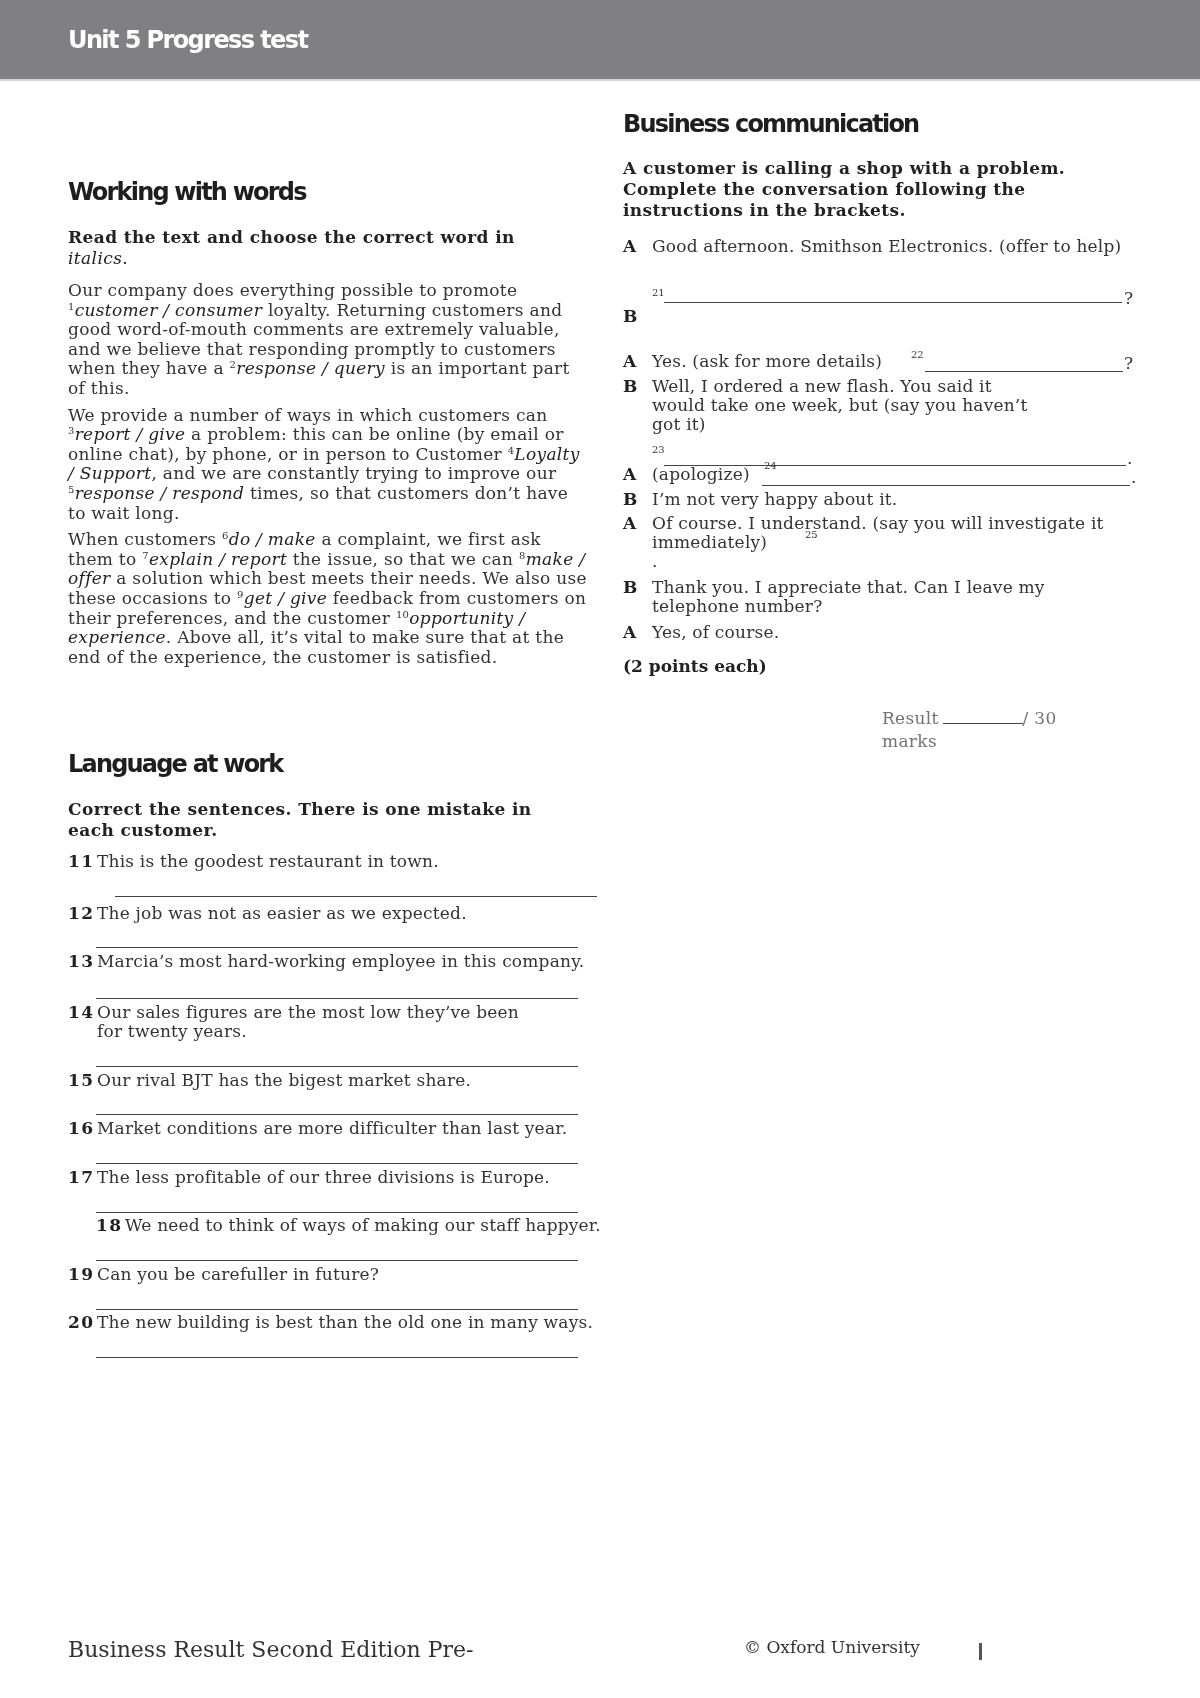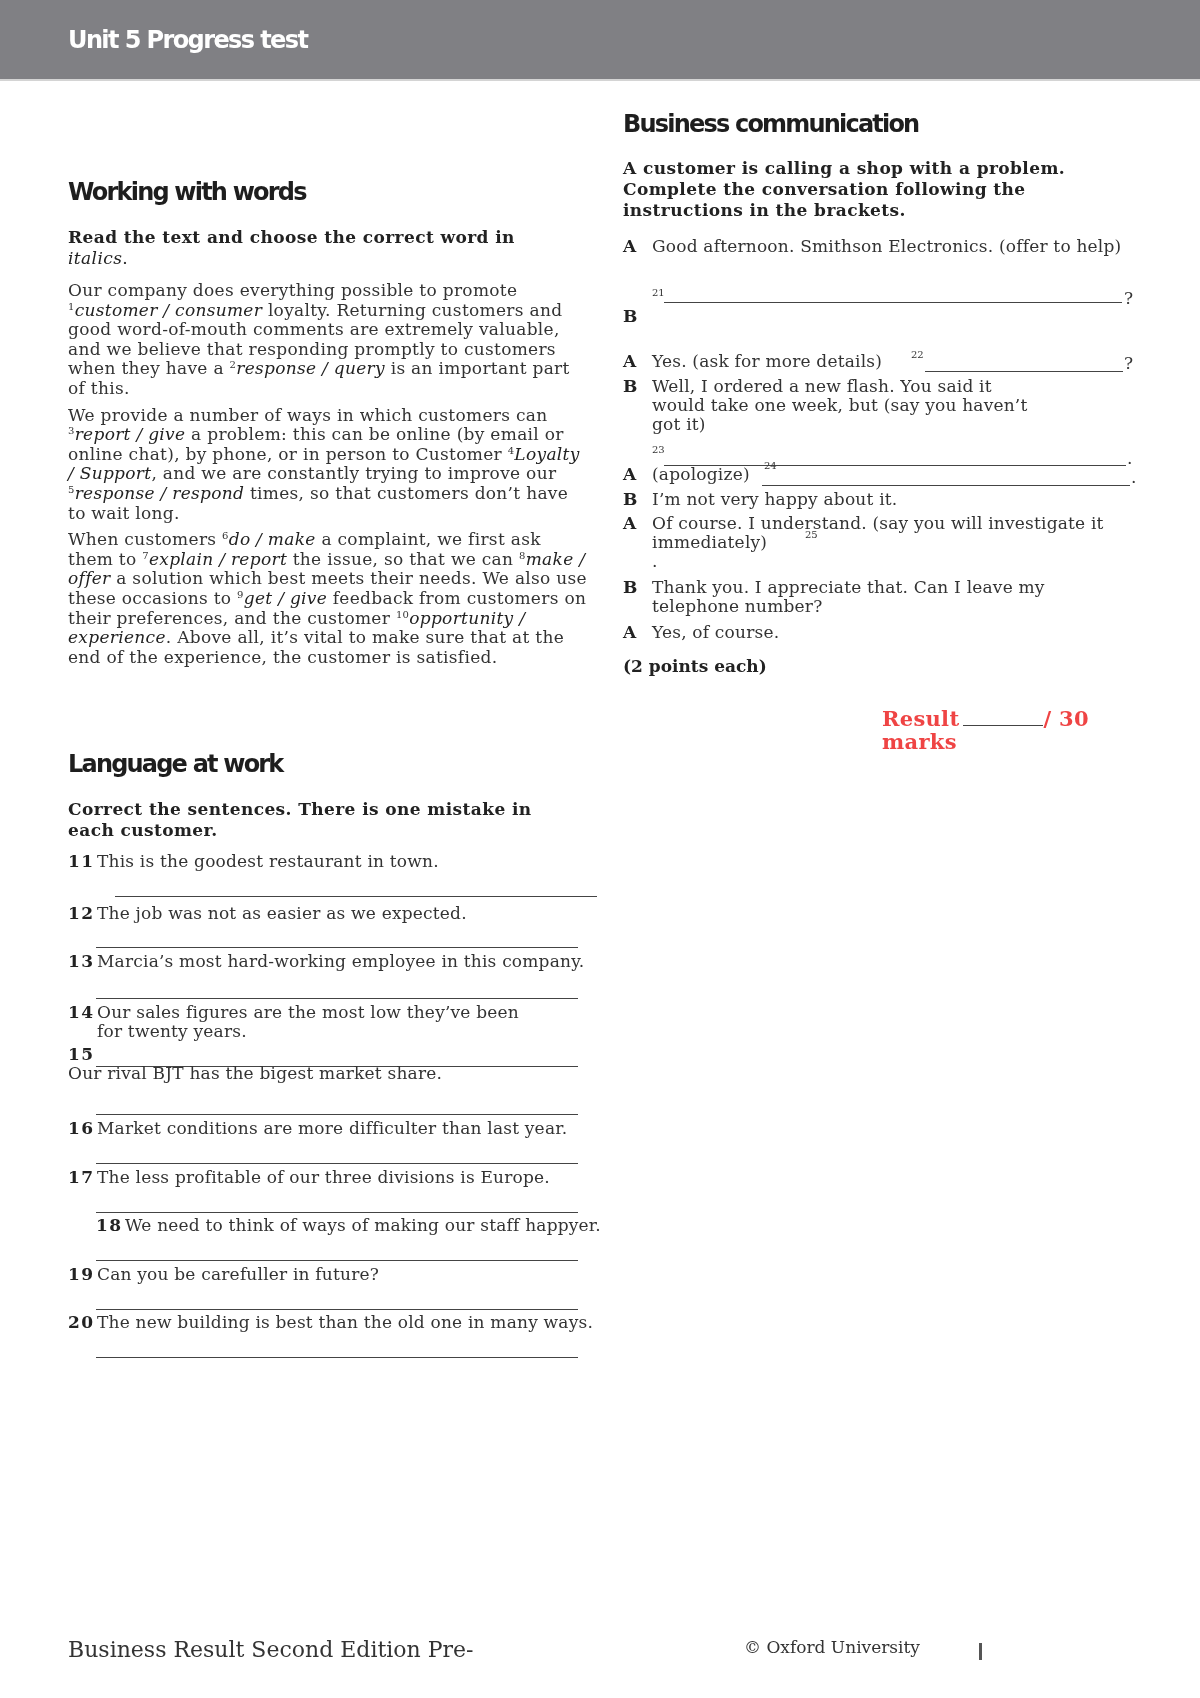--- a/index.html
+++ b/index.html
@@ -28,22 +28,22 @@
   .answer-line { position: absolute; height: 0; border-top: 1.5px solid #444; }
   .dlg { position: absolute; left: 623px; font-size: 17px; line-height: 19px; color: #333;
          display: flex; width: 510px; letter-spacing: 0.2px; }
   .dlg .spk { font-weight: bold; width: 29px; flex: none; color: #222; }
   .dlg .txt { flex: 1; }
   .blank-row { position: absolute; font-size: 17px; color: #333; }
   .blank-row .lbl { font-size: 10px; position: absolute; top: -4px; }
   .blank-row .ln { position: absolute; border-top: 1.5px solid #444; }
   .blank-row .end { position: absolute; }
   .points { position: absolute; left: 623px; top: 656px; font-weight: bold; font-size: 17px; color: #222; }
-  .result { position: absolute; left: 882px; top: 707px; font-weight: bold; font-size: 21px;
-            line-height: 23px; color: #ef4444; letter-spacing: 0.3px; }
+  .result { position: absolute; left: 882px; top: 707px; font-weight: normal; font-size: 17px;
+            line-height: 23px; color: #737373; letter-spacing: 0.3px; }
   .result .rl { display: inline-block; width: 80px; border-bottom: 1.5px solid #444; height: 14px; margin-left: 4px; }
   .footer-left { position: absolute; left: 68px; top: 1637px; font-size: 22px; color: #333; }
   .footer-right { position: absolute; left: 744px; top: 1637px; font-size: 17px; color: #333; }
   .footer-bar { position: absolute; left: 979px; top: 1643px; width: 3px; height: 17px; background: #555; }
 </style>
 </head>
 <body>
 
 <div class="header">
   <div class="header-title">Unit 5 Progress test</div>
@@ -80,21 +80,21 @@
     <span class="txt" style="width:580px">Marcia’s most hard-working employee in this company.</span>
   </div>
 <div class="answer-line" style="left:96px; top:998px; width:482px;"></div>
 
 <div class="q" style="top:1003px;">
     <span class="num">14</span>
     <span class="txt" style="width:430px">Our sales figures are the most low they’ve been for twenty years.</span>
   </div>
 <div class="answer-line" style="left:96px; top:1066px; width:482px;"></div>
 
-<div class="q" style="top:1045px;flex-direction:column;">
+<div class="q" style="top:1071px;">
     <span class="num">15</span>
     <span class="txt">Our rival BJT has the bigest market share.</span>
   </div>
 <div class="answer-line" style="left:96px; top:1114px; width:482px;"></div>
 
 <div class="q" style="top:1119px;">
     <span class="num">16</span>
     <span class="txt" style="width:580px">Market conditions are more difficulter than last year.</span>
   </div>
 <div class="answer-line" style="left:96px; top:1163px; width:482px;"></div>

